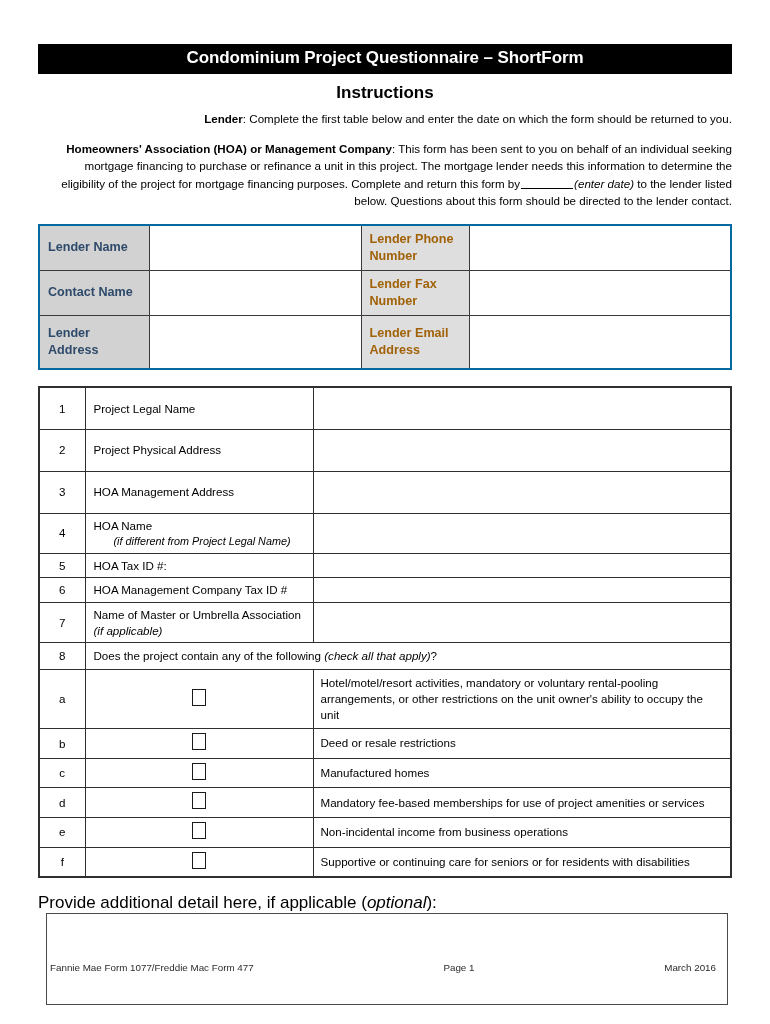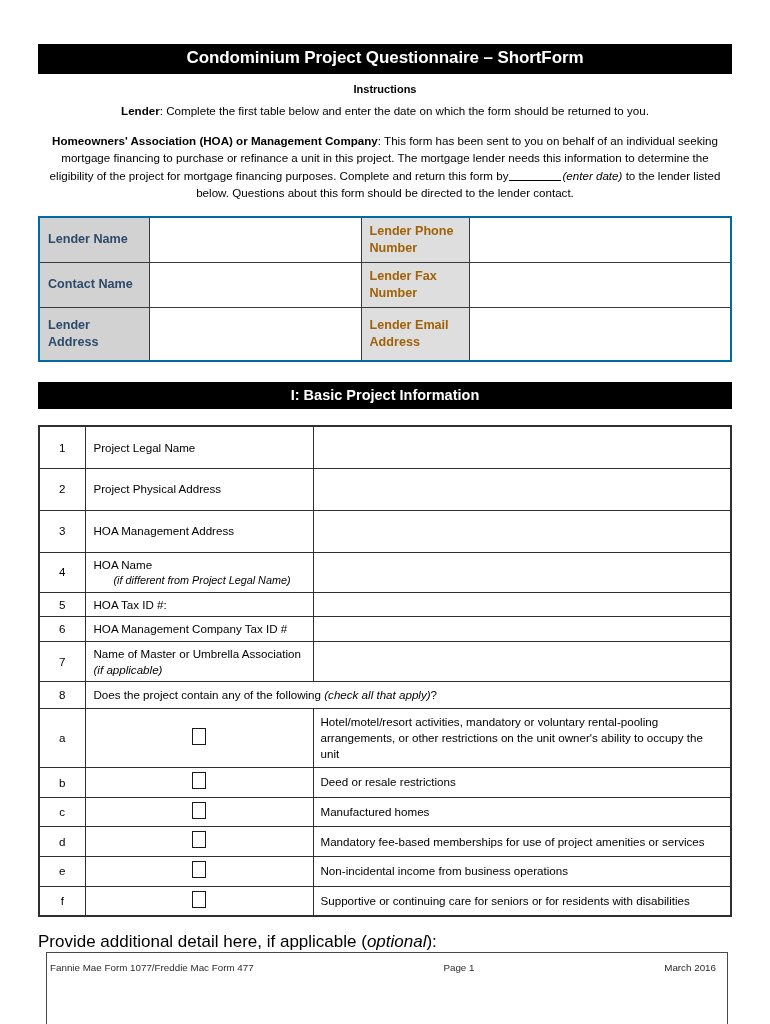--- a/index.html
+++ b/index.html
@@ -39,29 +39,29 @@
     font-weight: bold;
     text-align: center;
     padding: 5px 0 6px 0;
     letter-spacing: -0.1px;
     line-height: 1.1;
   }
 
   
   .instructions-head {
     text-align: center;
-    font-size: 11px;
+    font-size: 17px;
     font-weight: bold;
     margin-top: 9px;
     margin-bottom: 7px;
   }
   .para {
     font-size: 11.6px;
     line-height: 1.5;
-    text-align: center;
+    text-align: right;
     margin: 0;
   }
   .para.second {
     margin-top: 13px;
   }
   .para b { font-weight: bold; }
   .para i { font-style: italic; }
   .blank-line {
     display: inline-block;
     width: 52px;
@@ -248,21 +248,20 @@
         </tr>
         <tr class="r-tallest">
           <td class="lbl-left">Lender Address</td>
           <td class="val"></td>
           <td class="lbl-right">Lender Email Address</td>
           <td class="val"></td>
         </tr>
       </tbody>
     </table>
 
-    <div class="section-bar">I: Basic Project Information</div>
 
     <table class="info-table">
       <colgroup>
         <col style="width:46px">
           <col style="width:228px">
           <col style="width:auto">
       </colgroup>
       <tbody>
         <tr class="row-big">
           <td class="num">1</td>

